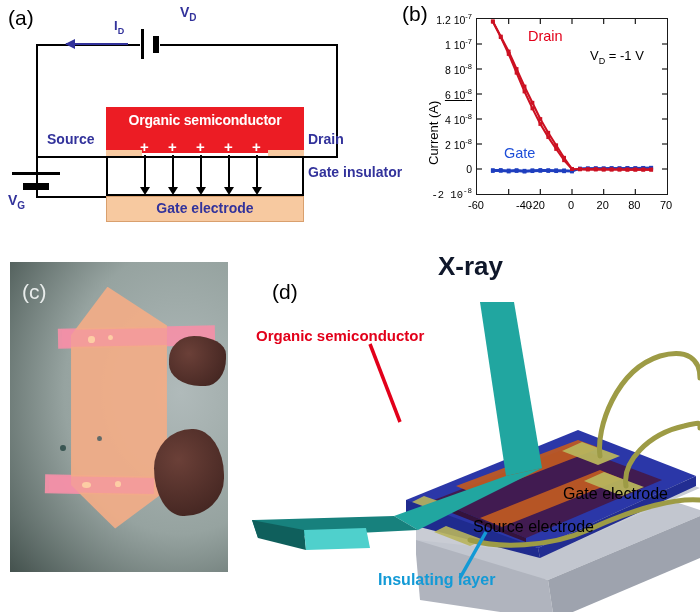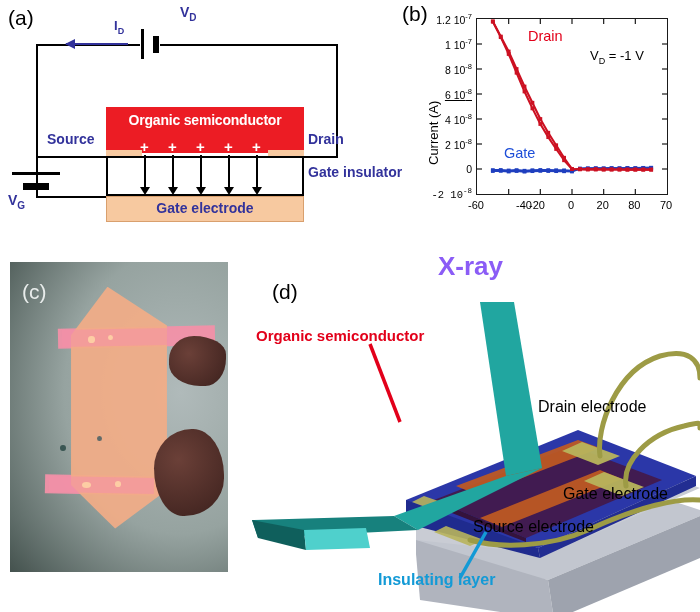--- a/index.html
+++ b/index.html
@@ -4,21 +4,21 @@
 <style>
   html,body{margin:0;padding:0;background:#fff;}
   body{width:700px;height:612px;position:relative;overflow:hidden;
        font-family:"Liberation Sans", sans-serif;color:#000;}
   .panel{position:absolute;}
   .lbl{position:absolute;white-space:nowrap;}
 
   
   .navy{color:#32329b;}
   .red{color:#e2001a;}
-  .teal{color:#8b5cf6;}
+  .teal{color:#0f172a;}
   .blue-bright{color:#139ad6;}
   .bold{font-weight:bold;}
 
   
   #panelA{left:0;top:0;width:400px;height:245px;}
   #pa-tag{left:8px;top:6px;font-size:21px;}
   .wire{position:absolute;background:#000;}
   .wire.h{height:2px;}
   .wire.v{width:2px;}
   #batD-long{position:absolute;width:3px;height:30px;background:#000;}
@@ -367,17 +367,16 @@
       <polygon points="56,282 58,302 122,300 118,280" fill="#4fd0cc"></polygon>
     </g>
 
     <line x1="122" y1="96" x2="152" y2="174" stroke="#e2001a" stroke-width="3.5"></line>
     <line x1="238" y1="284" x2="212" y2="330" stroke="#139ad6" stroke-width="3.5"></line>
   </svg>
 
   <div class="lbl" id="pd-tag">(d)</div>
   <div class="lbl teal" id="xray-txt">X-ray</div>
   <div class="lbl red" id="osem-lbl">Organic semiconductor</div>
-  <div class="lbl" id="drain-lbl">Drain electrode</div>
   <div class="lbl" id="gate-lbl">Gate electrode</div>
   <div class="lbl blue-bright" id="insu-lbl">Insulating layer</div>
   <div class="lbl" id="source-lbl">Source electrode</div>
 </div>
 
 </body></html>

